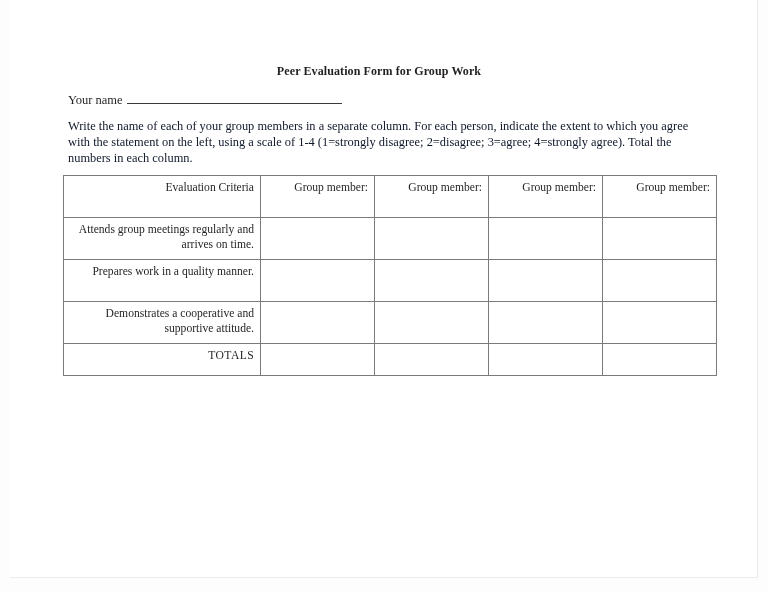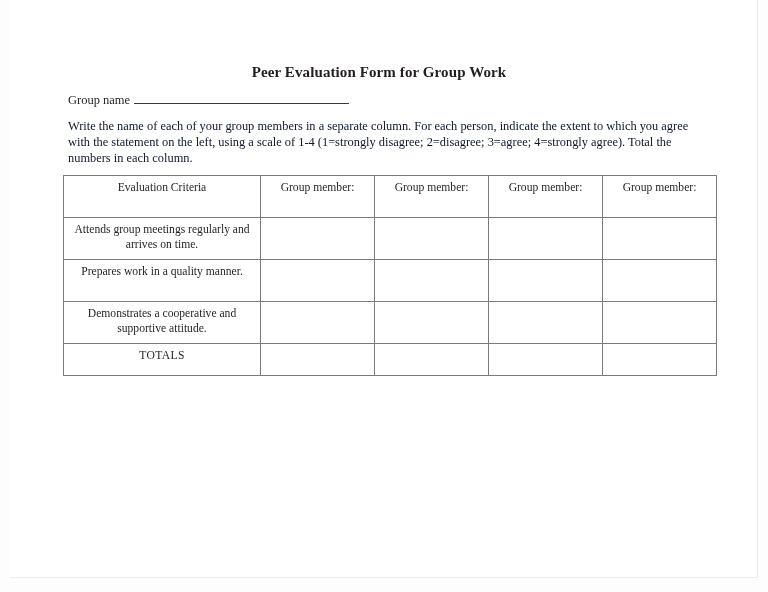--- a/index.html
+++ b/index.html
@@ -28,21 +28,21 @@
     box-sizing: border-box;
   }
 
   
   .doc-title {
     position: absolute;
     left: 0;
     top: 64px;
     width: 738px;
     text-align: center;
-    font-size: 15px;
+    font-size: 12px;
     font-weight: bold;
     letter-spacing: 0.1px;
     color: #231f20;
   }
 
   
   .name-row {
     position: absolute;
     left: 58px;
     top: 92px;
@@ -83,21 +83,21 @@
     table-layout: fixed;
   }
   .eval-table th,
   .eval-table td {
     border: 1px solid #7b7b7b;
     vertical-align: top;
     padding: 5px 6px 0 6px;
     font-size: 11.6px;
     line-height: 14.6px;
     font-weight: normal;
-    text-align: center;
+    text-align: right;
     color: #231f20;
   }
   .col-criteria { width: 197px; }
   .col-member   { width: 114px; }
 
   thead th {
     height: 36px;
   }
   tbody td {
     height: 36px;
@@ -113,21 +113,21 @@
   }
 </style>
 </head>
 <body>
 
 <div class="page">
 
   <div class="doc-title">Peer Evaluation Form for Group Work</div>
 
   <div class="name-row">
-    <span class="name-label">Group name</span>
+    <span class="name-label">Your name</span>
     <span class="name-blank" title=""></span>
   </div>
 
   <div class="instructions">Write the name of each of your group members in a separate column. For each person, indicate the extent to which you agree with the statement on the left, using a scale of 1-4 (1=strongly disagree; 2=disagree; 3=agree; 4=strongly agree). Total the numbers in each column.</div>
 
   <table class="eval-table">
     <colgroup>
       <col class="col-criteria">
       <col class="col-member">
       <col class="col-member">

